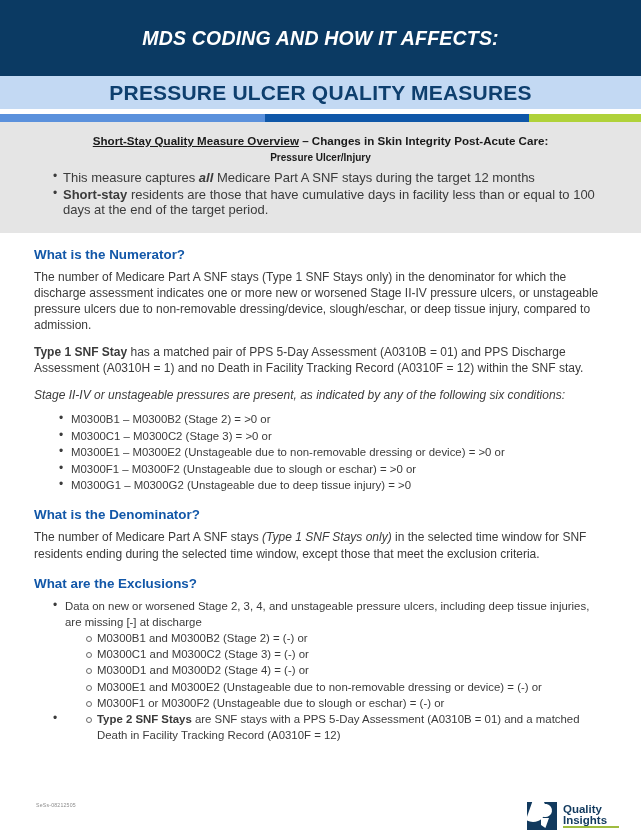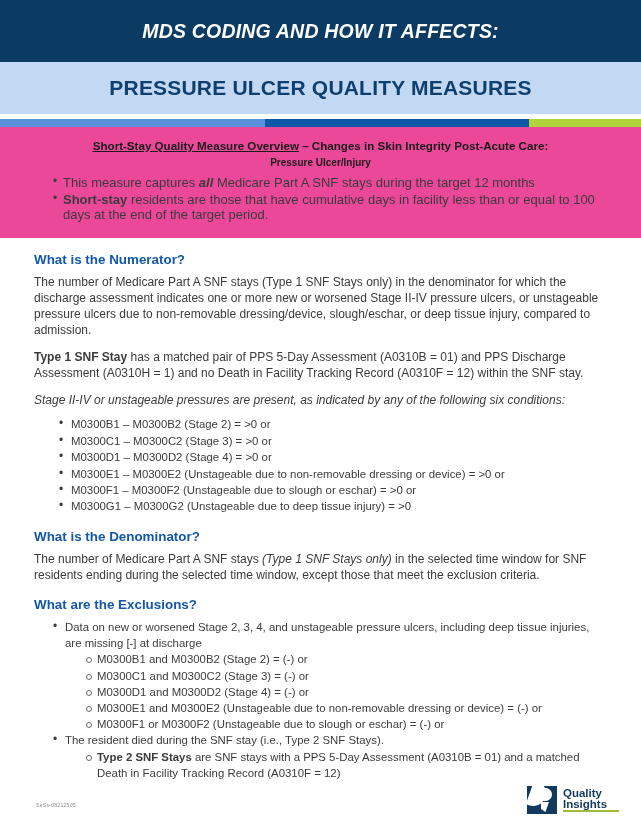--- a/index.html
+++ b/index.html
@@ -9,53 +9,53 @@
     background:#ffffff;
     font-family:"Liberation Sans", sans-serif;
     color:#3b3b3b;
     overflow:hidden;
     position:relative;
   }
 
   
   .hdr-navy{
     background:#0b3a63;
-    height:62px;
+    height:76px;
     display:flex; align-items:center; justify-content:center;
   }
   .hdr-navy-text{
     color:#ffffff;
     font-weight:bold;
     font-style:italic;
     font-size:19.5px;
     letter-spacing:.2px;
     text-align:center;
   }
   .hdr-lightblue{
     background:#c3d9f3;
-    height:52px;
+    height:33px;
     display:flex; align-items:center; justify-content:center;
   }
   .hdr-lightblue-text{
     color:#0e3f6e;
     font-weight:bold;
     font-size:21px;
     letter-spacing:.2px;
     text-align:center;
   }
   .hdr-gap{ height:5px; background:#ffffff; }
   .colorbar{ height:8px; display:flex; width:100%; }
   .colorbar span{ display:block; height:100%; }
   .cb1{ width:41.3%; }
   .cb2{ width:41.3%; }
   .cb3{ width:17.4%; }
 
   
   .overview{
-    background:#ec4899;
+    background:#e5e5e5;
     padding:11px 34px 14px 34px;
   }
   .ov-title{
     text-align:center;
     color:#1a1a1a;
     font-weight:bold;
     font-size:11.6px;
     line-height:16px;
   }
   .ov-title u { text-decoration:underline; }
@@ -161,21 +161,21 @@
   }
   .foot-code{
     position:absolute;
     left:36px; bottom:22px;
     font-size:5.2px;
     color:#8d8d8d;
     letter-spacing:.2px;
   }
   .logo{
     position:absolute;
-    right:22px; bottom:16px;
+    right:22px; bottom:0;
     display:flex; align-items:center; gap:6px;
   }
   .logo-mark{
     width:30px; height:28px;
     background:#123a5e;
     position:relative;
     overflow:hidden;
     flex:none;
   }
   .logo-mark .sw1{
@@ -245,21 +245,20 @@
 <div class="content">
 
   <h2 class="sec">What is the Numerator?</h2>
   <p class="body">The number of Medicare Part A SNF stays (Type 1 SNF Stays only) in the denominator for which the discharge assessment indicates one or more new or worsened Stage II-IV pressure ulcers, or unstageable pressure ulcers due to non-removable dressing/device, slough/eschar, or deep tissue injury, compared to admission.</p>
   <p class="body"><span class="bold">Type 1 SNF Stay</span><span> has a matched pair of PPS 5-Day Assessment (A0310B = 01) and PPS Discharge Assessment (A0310H = 1) and no Death in Facility Tracking Record (A0310F = 12) within the SNF stay.</span></p>
   <p class="body italic tight">Stage II-IV or unstageable pressures are present, as indicated by any of the following six conditions:</p>
 
   <ul class="cond">
     <li>M0300B1 – M0300B2 (Stage 2) = &gt;0 or</li>
     <li>M0300C1 – M0300C2 (Stage 3) = &gt;0 or</li>
-    <li>M0300D1 – M0300D2 (Stage 4) = &gt;0 or</li>
     <li>M0300E1 – M0300E2 (Unstageable due to non-removable dressing or device) = &gt;0 or</li>
     <li>M0300F1 – M0300F2 (Unstageable due to slough or eschar) = &gt;0 or</li>
     <li>M0300G1 – M0300G2 (Unstageable due to deep tissue injury) = &gt;0</li>
   </ul>
 
   <h2 class="sec">What is the Denominator?</h2>
   <p class="body"><span>The number of Medicare Part A SNF stays </span><span class="ital">(Type 1 SNF Stays only)</span><span> in the selected time window for SNF residents ending during the selected time window, except those that meet the exclusion criteria.</span></p>
 
   <h2 class="sec">What are the Exclusions?</h2>
   <ul class="excl">
@@ -267,21 +266,20 @@
       <span>Data on new or worsened Stage 2, 3, 4, and unstageable pressure ulcers, including deep tissue injuries, are missing [-] at discharge</span>
       <ul class="sub">
         <li>M0300B1 and M0300B2 (Stage 2) = (-) or</li>
         <li>M0300C1 and M0300C2 (Stage 3) = (-) or</li>
         <li>M0300D1 and M0300D2 (Stage 4) = (-) or</li>
         <li>M0300E1 and M0300E2 (Unstageable due to non-removable dressing or device) = (-) or</li>
         <li>M0300F1 or M0300F2 (Unstageable due to slough or eschar) = (-) or</li>
       </ul>
     </li>
     <li>
-      <span>The resident died during the SNF stay (i.e., Type 2 SNF Stays).</span>
       <ul class="sub">
         <li><span class="bold">Type 2 SNF Stays</span><span> are SNF stays with a PPS 5-Day Assessment (A0310B = 01) and a matched Death in Facility Tracking Record (A0310F = 12)</span></li>
       </ul>
     </li>
   </ul>
 
 </div>
 
 <div class="footer">
   <div class="foot-code">SeSs-08212505</div>

